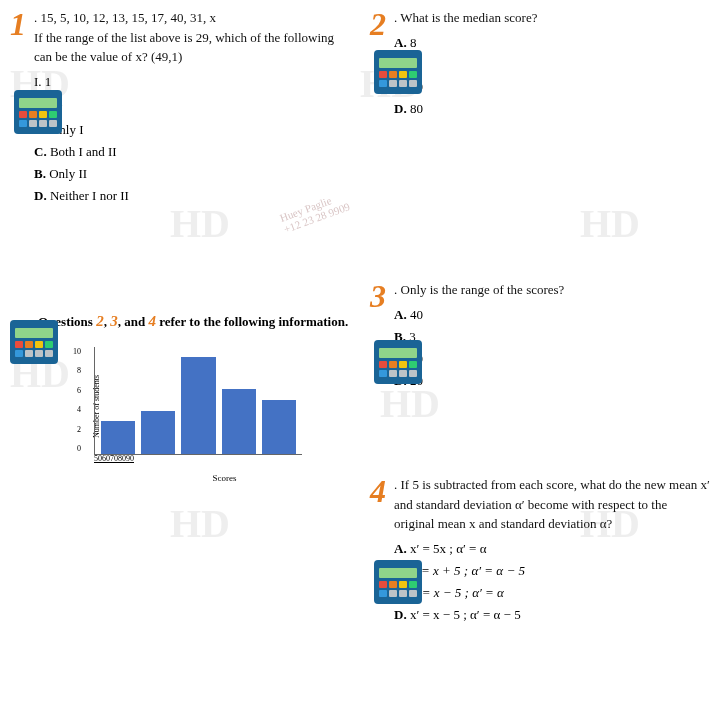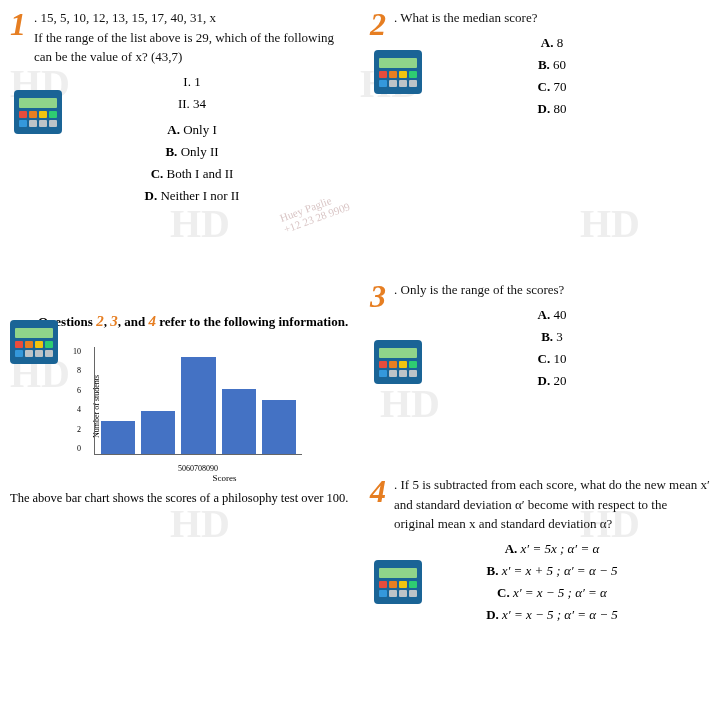--- a/index.html
+++ b/index.html
@@ -86,21 +86,20 @@
       color: #111;
     }
 
     .q-choices {
       margin-top: 4px;
       line-height: 1.7;
     }
 
     .q-choices div {
       font-size: 13px;
-      text-align: center;
     }
 
     .choice-label {
       font-weight: bold;
     }
 
     
     .diag-text {
       position: absolute;
       color: rgba(180, 140, 140, 0.5);
@@ -139,29 +138,29 @@
     <div>Huey Paglie</div>
     <div>+12 23 28 9909</div>
   </div>
 
   <div class="question-block" style="left:10px; top:8px; width:340px;">
     <span class="num-badge-large">1</span>
     <div class="q-content">
       <div class="q-text">
         . <span style="">15, 5, 10, 12, 13, 15, 17, 40, 31, x</span>
       </div>
-      <div class="q-text">If the range of the list above is 29, which of the following can be the value of x? (43,7)</div>
+      <div class="q-text">If the range of the list above is 29, which of the following can be the value of x? (49,1)</div>
       <div class="q-choices">
         <div>I.  1</div>
         <div>II.  34</div>
       </div>
       <div class="q-choices">
         <div><span class="choice-label">A. </span><span>Only I</span></div>
+        <div><span class="choice-label">C. </span><span>Both I and II</span></div>
         <div><span class="choice-label">B. </span><span>Only II</span></div>
-        <div><span class="choice-label">C. </span><span>Both I and II</span></div>
         <div><span class="choice-label">D. </span><span>Neither I nor II</span></div>
       </div>
     </div>
   </div>
 
   <div class="calc-icon" style="position:absolute; left:14px; top:90px;">
     <div class="calc-screen"></div>
     <div class="calc-buttons">
       <div class="cb cb-red"></div>
         <div class="cb cb-orange"></div>
@@ -240,33 +239,32 @@
 
           <div style="display:flex; align-items:flex-end; height:100%; padding:0 6px; gap:6px;">
             <div style="flex:1; height:30%; background:#4472C4;"></div>
             <div style="flex:1; height:40%; background:#4472C4;"></div>
             <div style="flex:1; height:90%; background:#4472C4;"></div>
             <div style="flex:1; height:60%; background:#4472C4;"></div>
             <div style="flex:1; height:50%; background:#4472C4;"></div>
           </div>
         </div>
 
-        <div style="position:absolute; left:28px; right:4px; bottom:0; display:flex; justify-content:center; font-size:8px;">
+        <div style="position:absolute; left:28px; right:4px; bottom:10px; display:flex; justify-content:flex-start; font-size:8px;text-decoration:underline;">
           <span>50</span>
           <span>60</span>
           <span>70</span>
           <span>80</span>
           <span>90</span>
         </div>
       </div>
 
       <div style="text-align:center; font-size:9px; margin-left:28px;">Scores</div>
     </div>
 
-    <div style="margin-left:0; margin-top:6px; font-size:12.5px; line-height:1.5;">The above bar chart shows the scores of a philosophy test over 100.</div>
   </div>
 
   <div class="question-block" style="left:370px; top:280px; width:340px;">
     <span class="num-badge-large" style="color:#e67e22;">3</span>
     <div class="q-content">
       <div class="q-text">. <span>Only is the range of the scores?</span></div>
       <div class="q-choices">
         <div><span class="choice-label">A. </span><span>40</span></div>
         <div><span class="choice-label">B. </span><span>3</span></div>
         <div><span class="choice-label">C. </span><span>10</span></div>
@@ -287,24 +285,24 @@
         <div class="cb cb-gray"></div>
         <div class="cb cb-gray"></div>
     </div>
   </div>
 
   <div class="question-block" style="left:370px; top:475px; width:340px;">
     <span class="num-badge-large" style="color:#e67e22;">4</span>
     <div class="q-content">
       <div class="q-text">. <span>If 5 is subtracted from each score, what do the new mean x′ and standard deviation α′ become with respect to the original mean x and standard deviation α?</span></div>
       <div class="q-choices">
-        <div><span class="choice-label">A. </span><span style="font-style:italic;">x′ = 5x ; α′ = α</span></div>
+        <div><span class="choice-label">A. </span><span style="">x′ = 5x ; α′ = α</span></div>
         <div><span class="choice-label">B. </span><span style="font-style:italic;">x′ = x + 5 ; α′ = α − 5</span></div>
         <div><span class="choice-label">C. </span><span style="font-style:italic;">x′ = x − 5 ; α′ = α</span></div>
-        <div><span class="choice-label">D. </span><span style="font-style:italic;">x′ = x − 5 ; α′ = α − 5</span></div>
+        <div><span class="choice-label">D. </span><span style="">x′ = x − 5 ; α′ = α − 5</span></div>
       </div>
     </div>
   </div>
 
   <div class="calc-icon" style="position:absolute; left:374px; top:560px;">
     <div class="calc-screen"></div>
     <div class="calc-buttons">
       <div class="cb cb-red"></div>
         <div class="cb cb-orange"></div>
         <div class="cb cb-yellow"></div>

